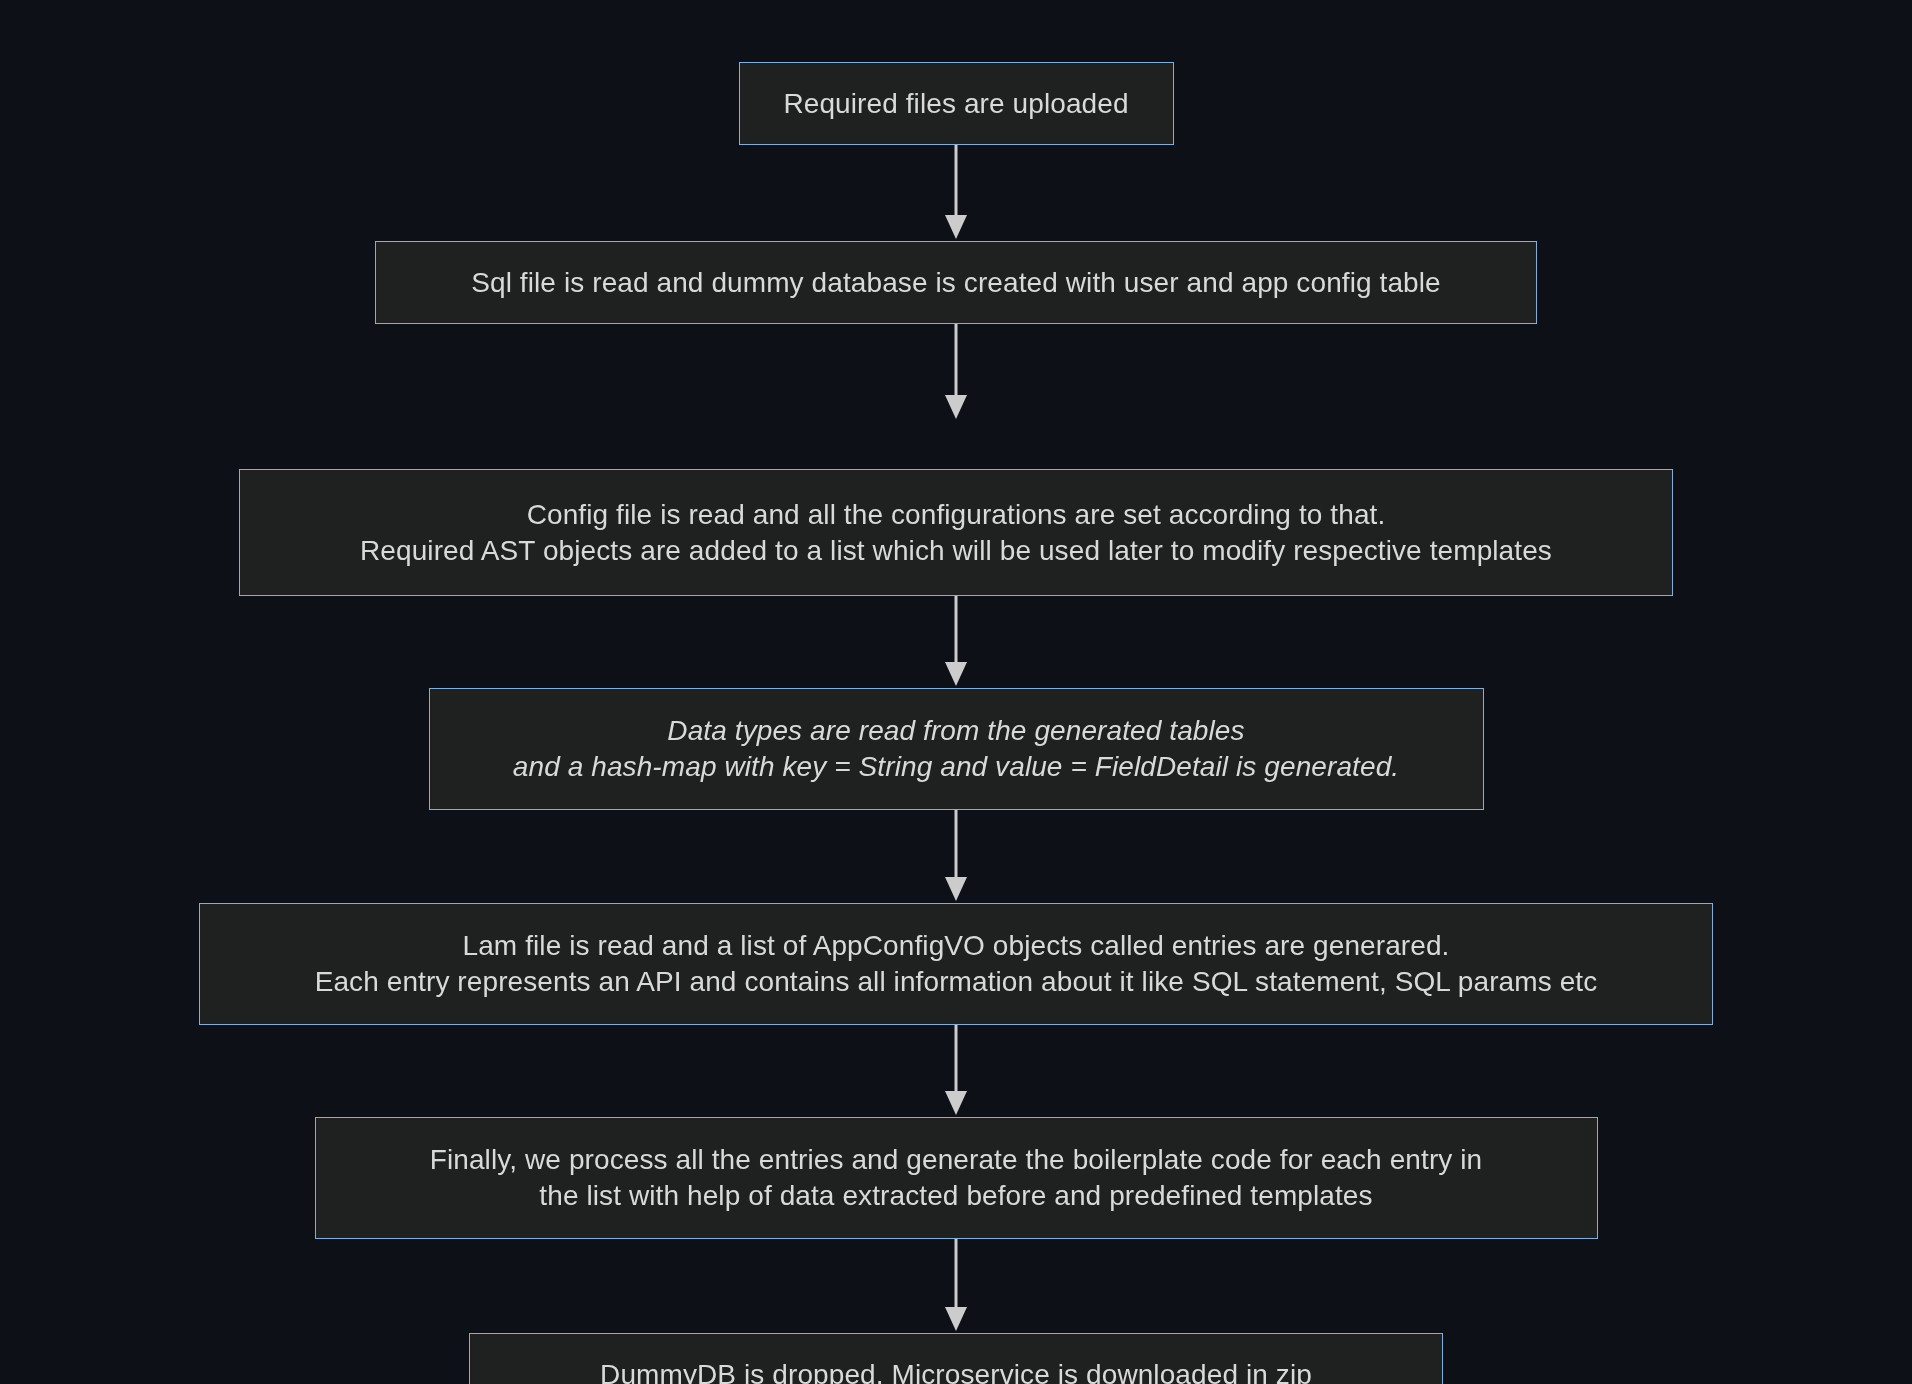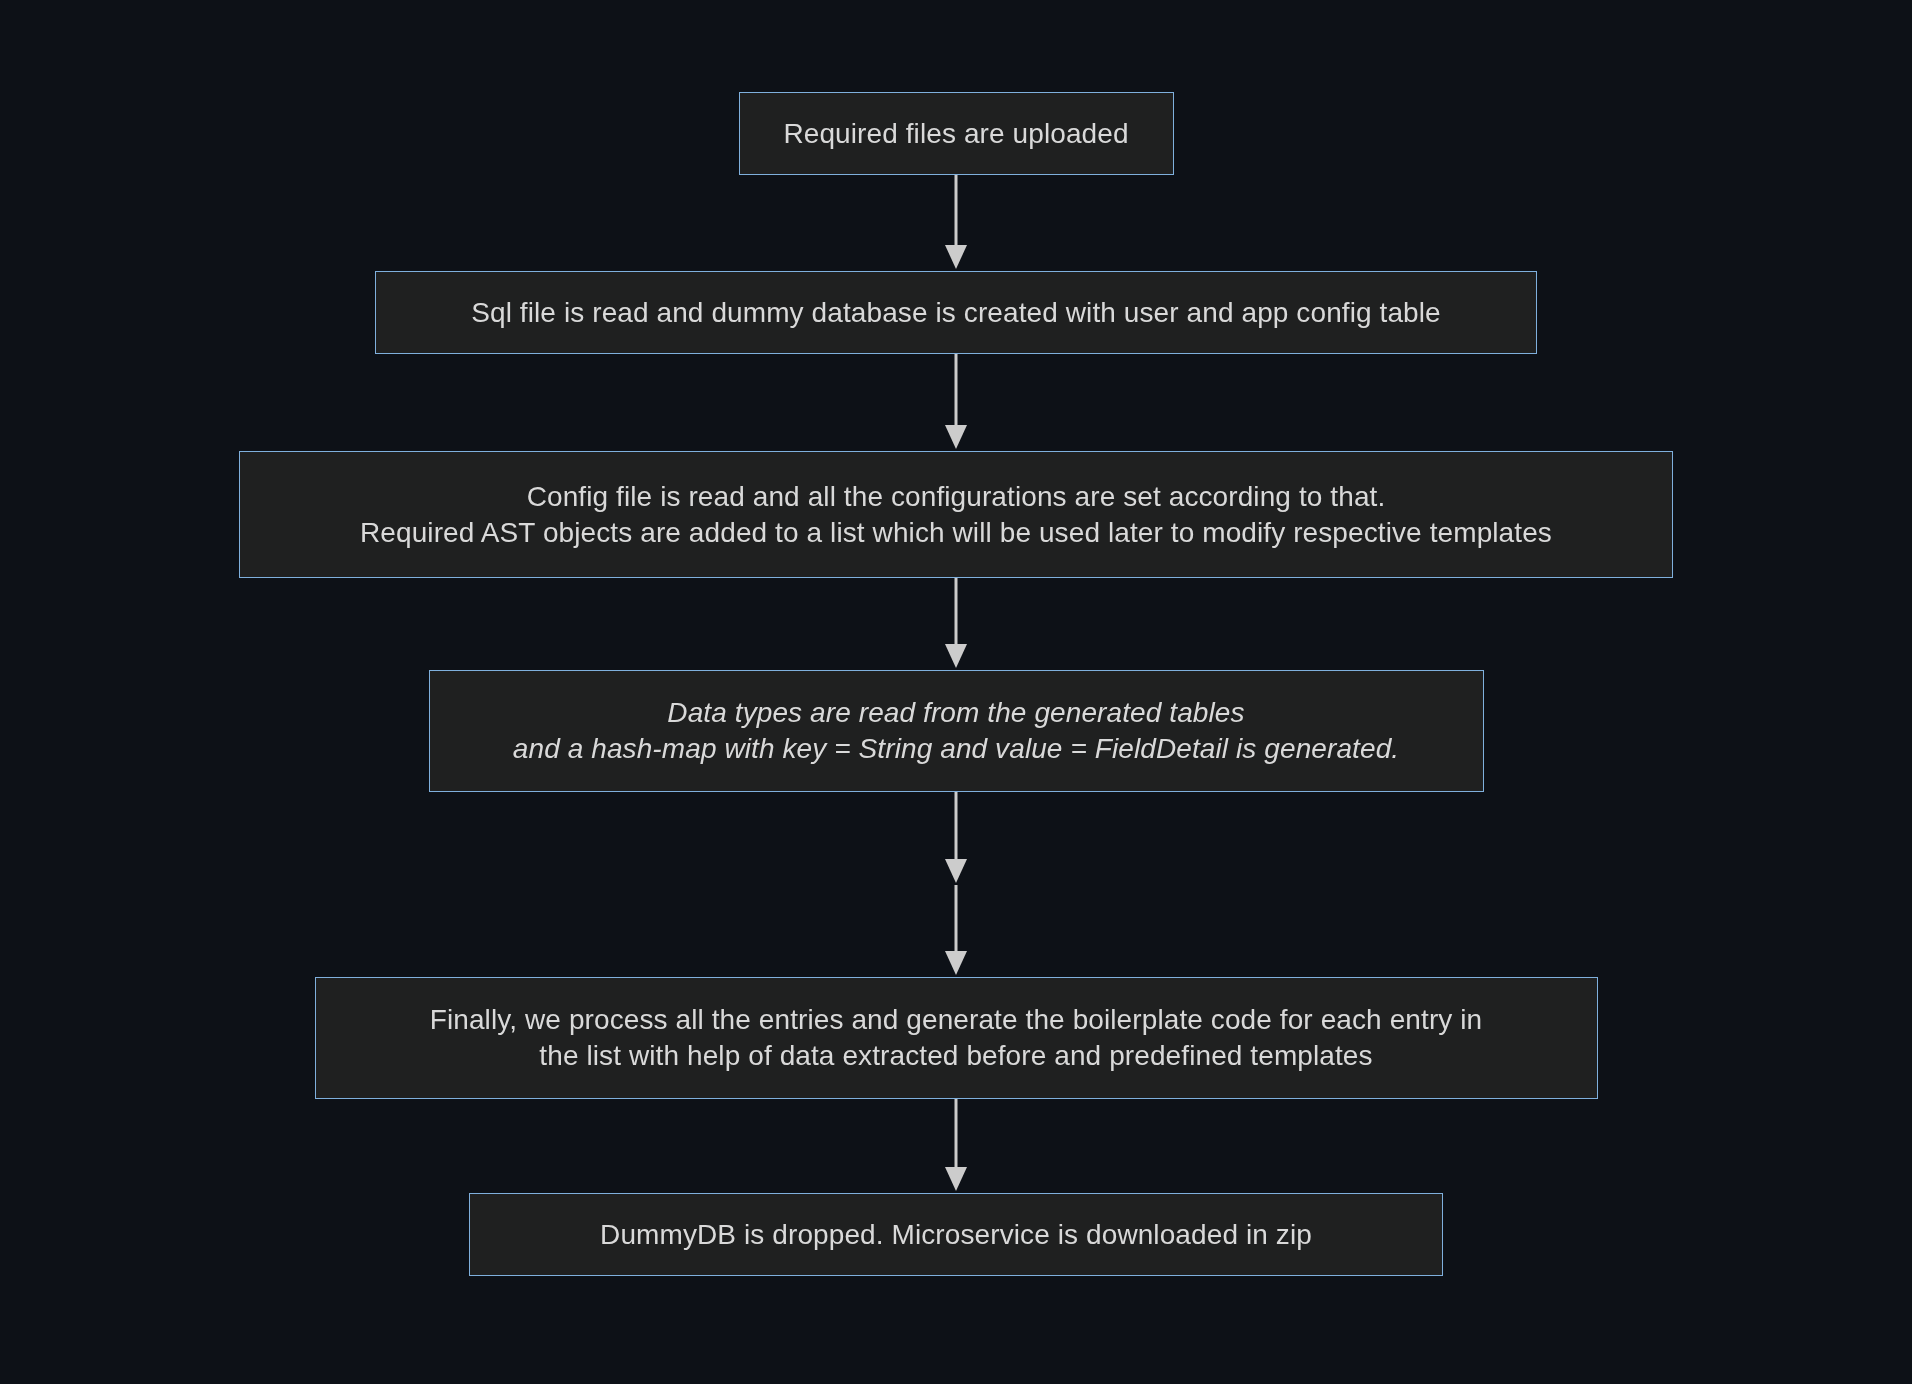--- a/index.html
+++ b/index.html
@@ -15,21 +15,21 @@
   }
   #flowchart {
     position: relative;
     width: 1912px;
     height: 1384px;
     background: #0d1117;
     display: flex;
     flex-direction: column;
     align-items: center;
     box-sizing: border-box;
-    padding-top: 92px;
+    padding-top: 62px;
   }
   .node {
     box-sizing: border-box;
     background: #1f2020;
     border: 1px solid #7fb0dd;
     color: #d9d9d9;
     font-size: 28px;
     line-height: 1.28;
     text-align: center;
     display: flex;
@@ -42,21 +42,21 @@
   }
   .edge {
     flex: none;
     display: block;
   }
   .edge svg { display: block; }
 
   
   .n1 { width: 435px; height: 83px; }
   .n2 { width: 1162px; height: 83px; justify-content: center; }
-  .n3 { width: 1434px; height: 127px; }
+  .n3 { width: 1434px; height: 127px; margin-top: 48px; }
   .n4 { width: 1055px; height: 122px; font-style: italic; }
   .n5 { width: 1514px; height: 122px; }
   .n6 { width: 1283px; height: 122px; }
   .n7 { width: 974px; height: 83px; }
 
   .gap1 { height: 96px; }
   .gap2 { height: 97px; }
   .gap3 { height: 92px; }
   .gap4 { height: 93px; }
   .gap5 { height: 92px; }
@@ -106,20 +106,24 @@
 and a hash-map with key = String and value = FieldDetail is generated.</span>
   </div>
 
   <div class="edge gap4">
     <svg width="40" height="93" viewBox="0 0 40 93" aria-hidden="true">
       <line x1="20" y1="0" x2="20" y2="75" stroke="#cccccc" stroke-width="3"></line>
       <polygon points="20,91 9,67 31,67" fill="#cccccc"></polygon>
     </svg>
   </div>
 
+  <div class="node n5">
+    <span>Lam file is read and a list of AppConfigVO objects called entries are generared.
+Each entry represents an API and contains all information about it like SQL statement, SQL params etc</span>
+  </div>
 
   <div class="edge gap5">
     <svg width="40" height="92" viewBox="0 0 40 92" aria-hidden="true">
       <line x1="20" y1="0" x2="20" y2="74" stroke="#cccccc" stroke-width="3"></line>
       <polygon points="20,90 9,66 31,66" fill="#cccccc"></polygon>
     </svg>
   </div>
 
   <div class="node n6">
     <span>Finally, we process all the entries and generate the boilerplate code for each entry in

